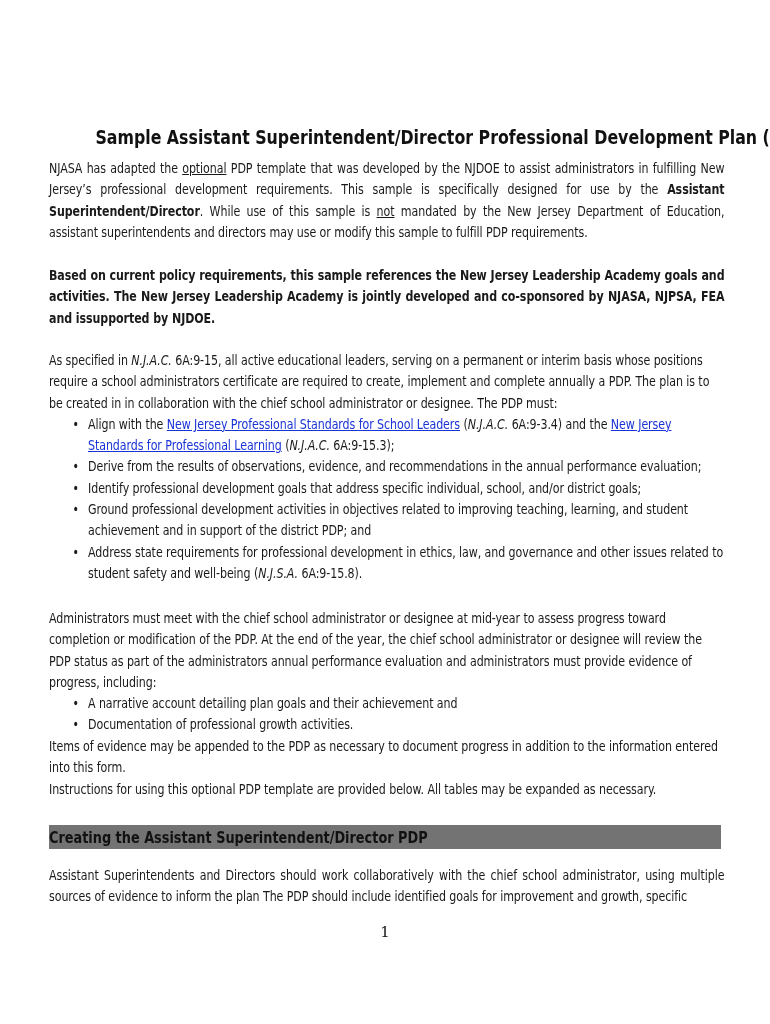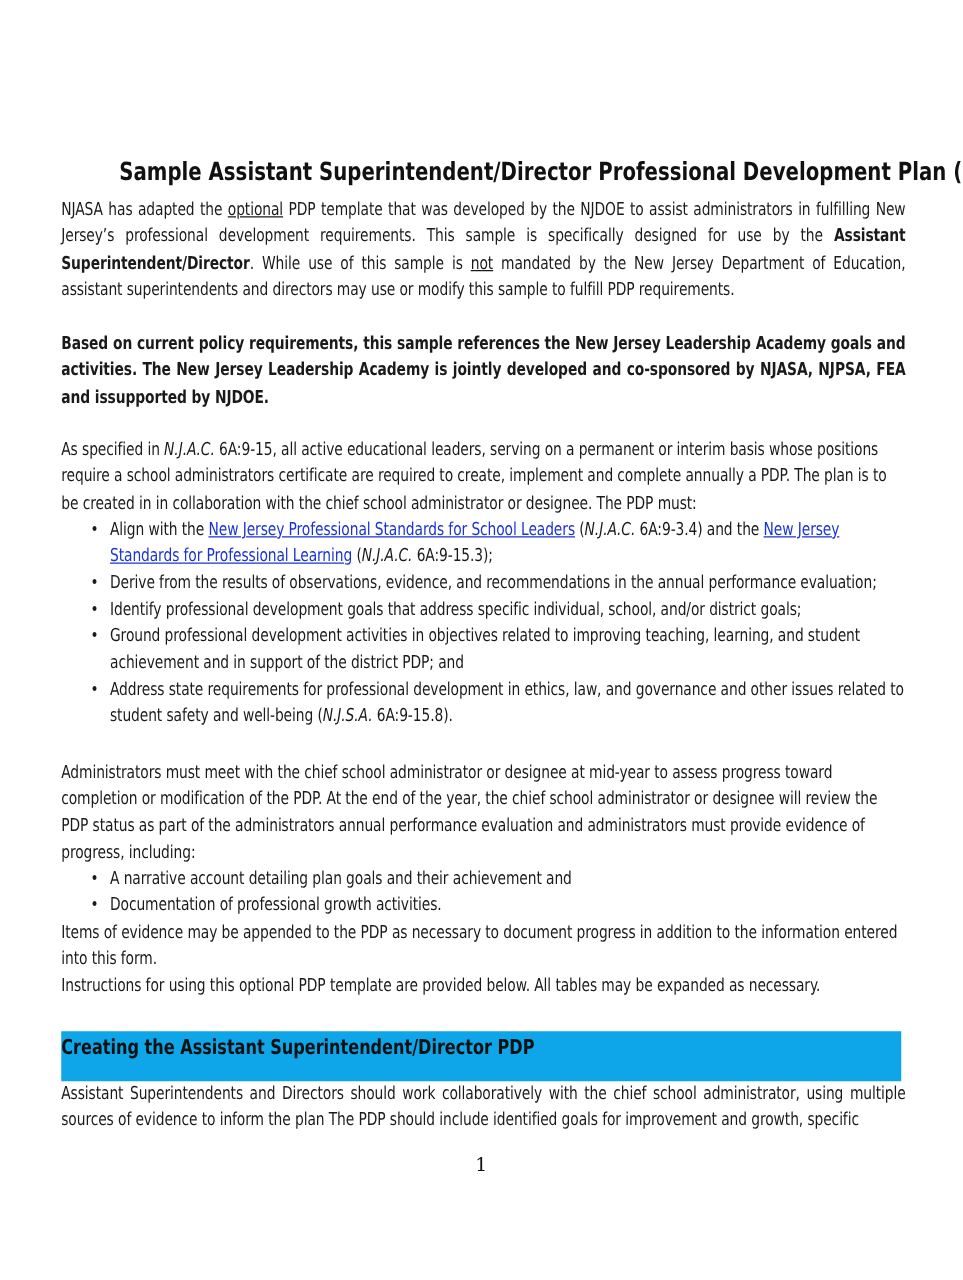--- a/index.html
+++ b/index.html
@@ -77,22 +77,22 @@
       position: absolute;
       left: 0;
       top: 0;
       font-size: 14px;
     }
     .section-head {
       position: absolute;
       left: 49px;
       top: 825px;
       width: 672px;
-      height: 40px;
-      background: #0ea5e9;
+      height: 24px;
+      background: #737373;
     }
     .section-head .inner {
       position: absolute;
       left: 0;
       top: 2px;
       transform-origin: 0 0;
       transform: scaleX(0.78);
       white-space: nowrap;
       font-weight: bold;
       font-size: 16.5px;

